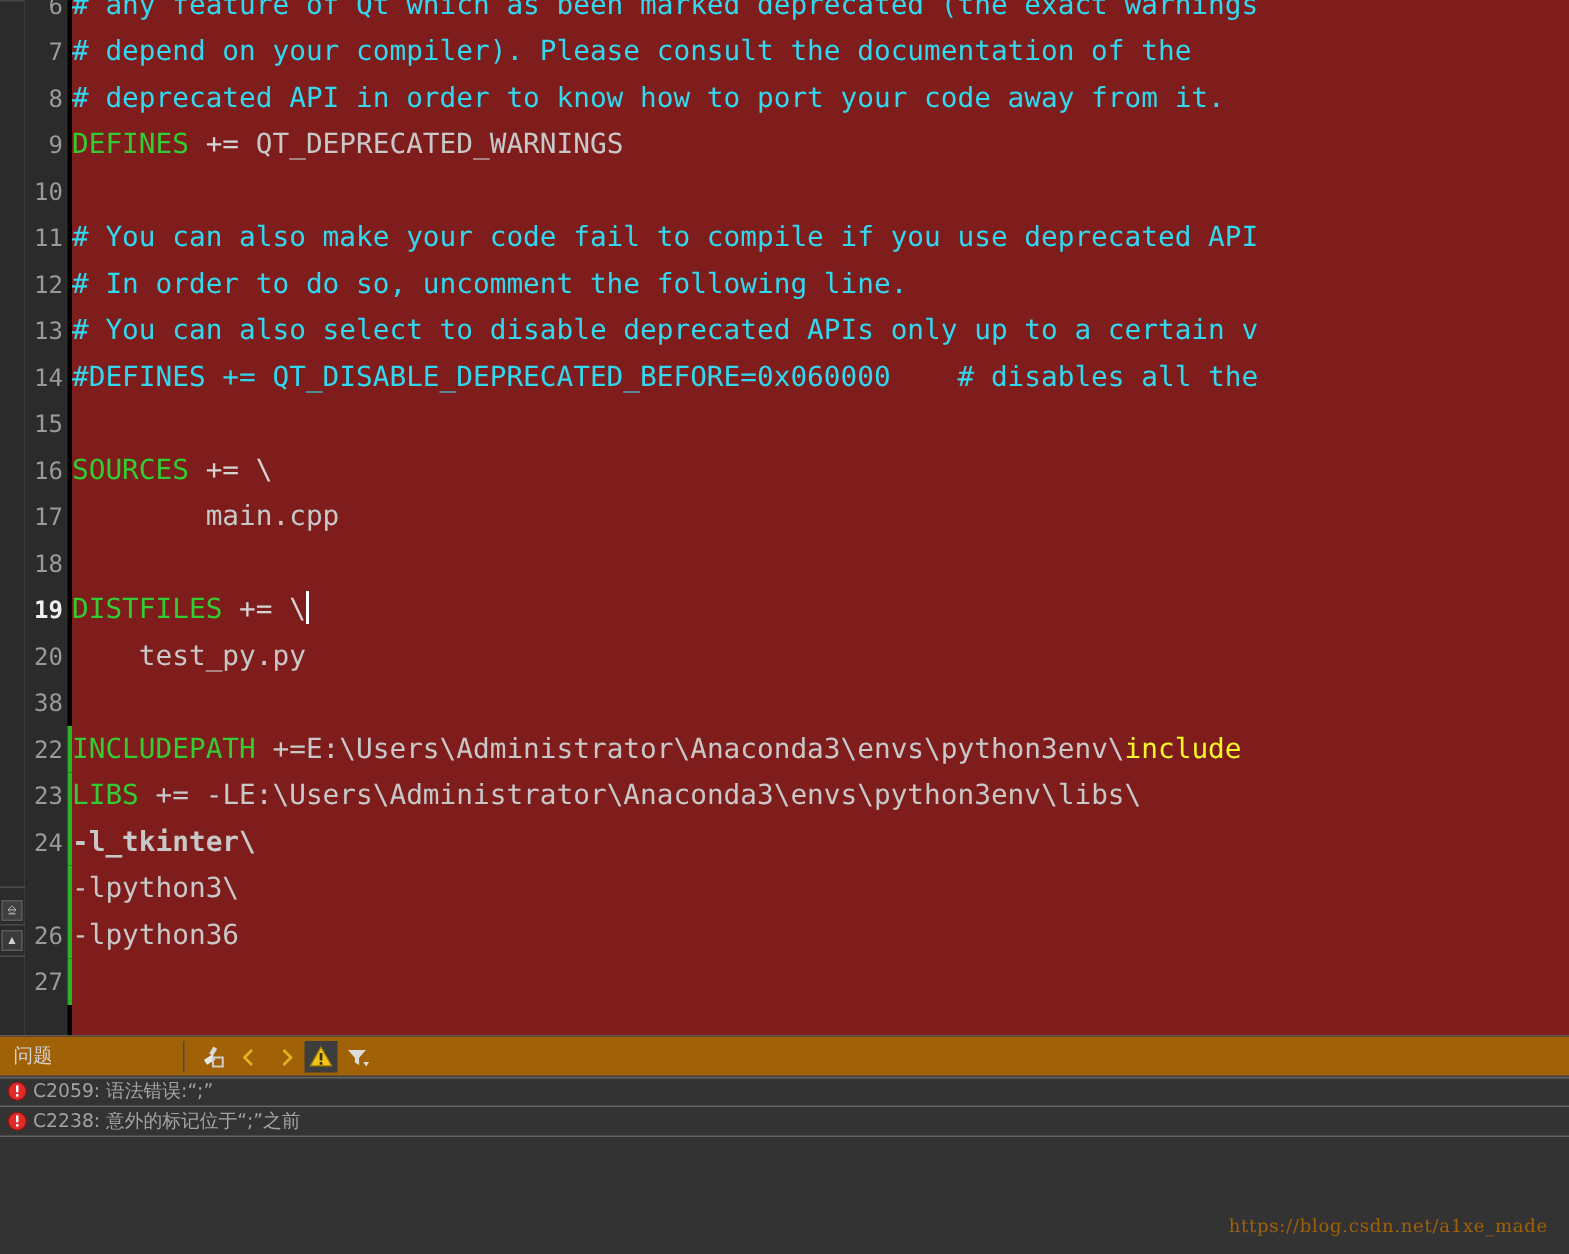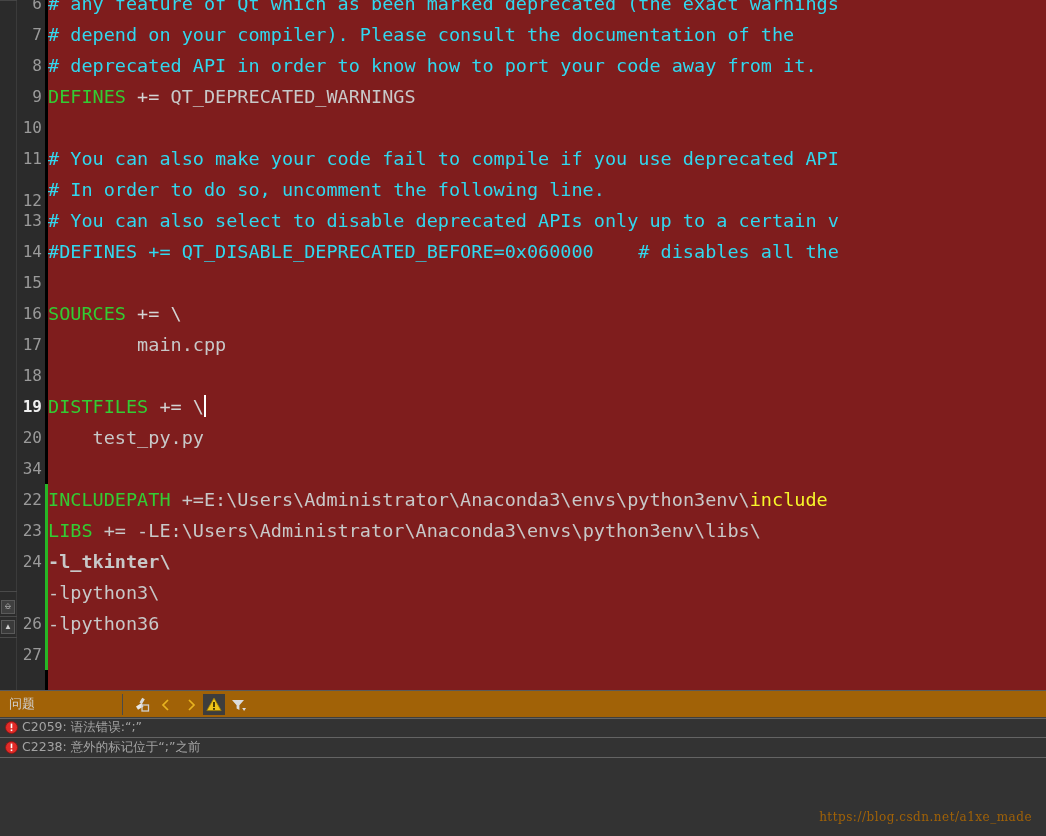--- a/index.html
+++ b/index.html
@@ -244,30 +244,30 @@
     <div class="rail-sep" style="top:637px;"></div>
   </div>
 
   <div class="gutter" id="gutter">
       <div class="gutter-line" style="top: -12px;">6</div>
       <div class="gutter-line" style="top: 19px;">7</div>
       <div class="gutter-line" style="top: 50px;">8</div>
       <div class="gutter-line" style="top: 81px;">9</div>
       <div class="gutter-line" style="top: 112px;">10</div>
       <div class="gutter-line" style="top: 143px;">11</div>
-      <div class="gutter-line" style="top: 185px;">12</div>
+      <div class="gutter-line" style="top: 174px;">12</div>
       <div class="gutter-line" style="top: 205px;">13</div>
       <div class="gutter-line" style="top: 236px;">14</div>
       <div class="gutter-line" style="top: 267px;">15</div>
       <div class="gutter-line" style="top: 298px;">16</div>
       <div class="gutter-line" style="top: 329px;">17</div>
       <div class="gutter-line" style="top: 360px;">18</div>
       <div class="gutter-line current" style="top: 391px;">19</div>
       <div class="gutter-line" style="top: 422px;">20</div>
-      <div class="gutter-line" style="top: 453px;">34</div>
+      <div class="gutter-line" style="top: 453px;">38</div>
       <div class="gutter-line" style="top: 484px;">22</div>
       <div class="gutter-line" style="top: 515px;">23</div>
       <div class="gutter-line" style="top: 546px;">24</div>
       <div class="gutter-line" style="top: 577px; margin-left: 26px;">25</div>
       <div class="gutter-line" style="top: 608px;">26</div>
       <div class="gutter-line" style="top: 639px;">27</div>
     </div>
 
   <div id="changebars">
       <div class="change-bar" style="top: 484px; height: 31px;"></div>

